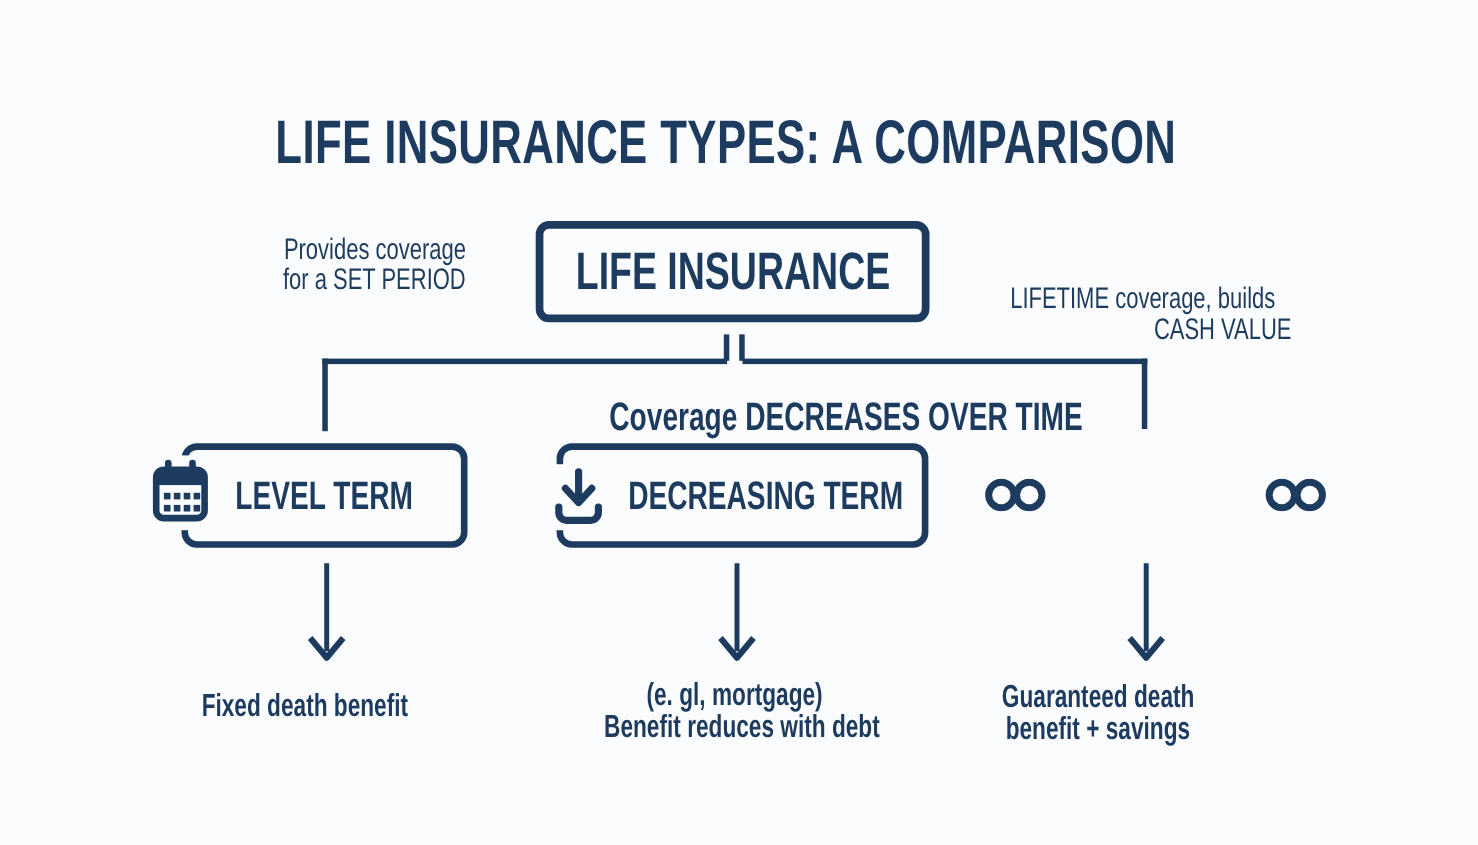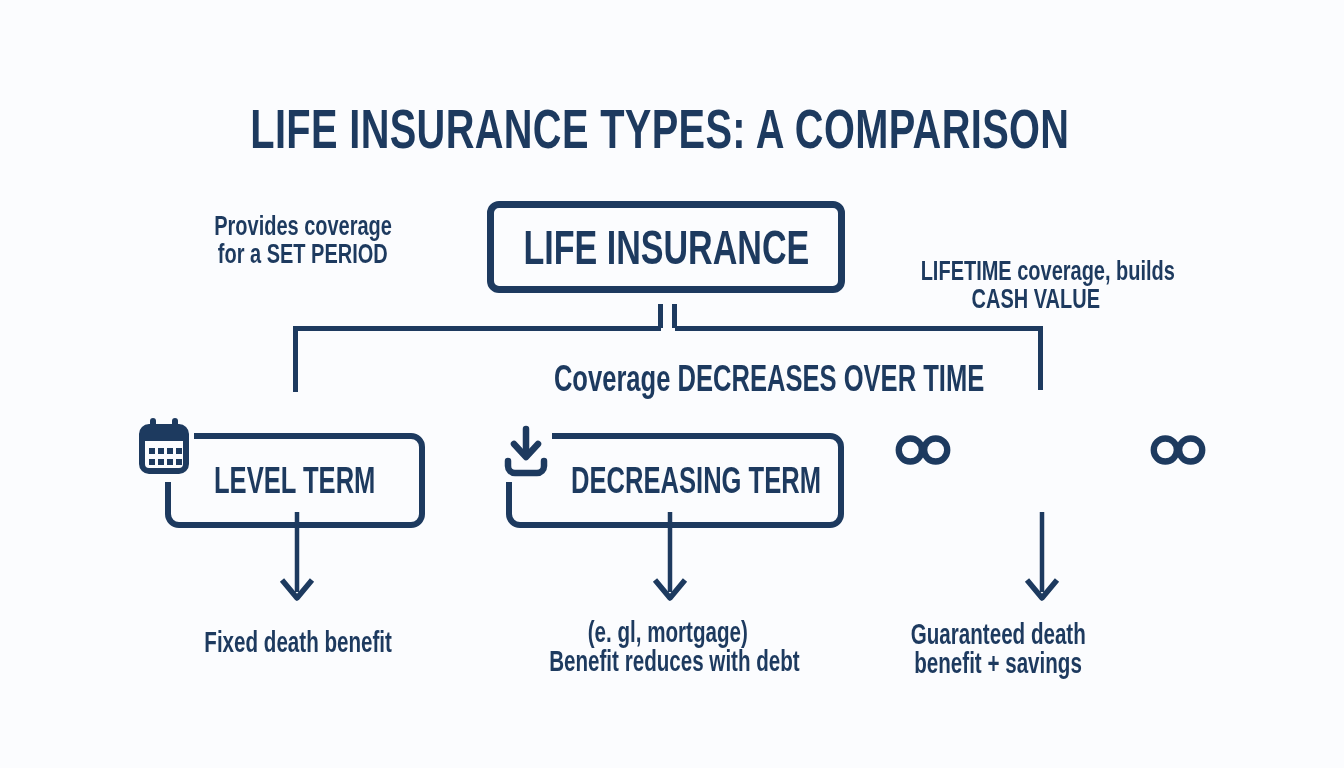--- a/index.html
+++ b/index.html
@@ -11,30 +11,30 @@
     font-family:"Liberation Sans","DejaVu Sans",sans-serif;
     color:var(--accent);
   }
   .cx { display:inline-block; transform:scaleX(0.71); transform-origin:50% 50%; white-space:nowrap; }
   .cx2 { display:inline-block; transform:scaleX(0.74); transform-origin:50% 50%; white-space:nowrap; }
 
   .title {
     position:absolute; left:0; right:24px; top:80px; margin:16px;
     text-align:center; font-size:56px; font-weight:700; letter-spacing:0.5px;
   }
-  .note { position:absolute; text-align:center; font-weight:700; font-size:27px; line-height:28px; }
+  .note { position:absolute; text-align:right; font-weight:400; font-size:27px; line-height:28px; }
   .note > div { height:28px; }
   .mid-note { position:absolute; text-align:center; font-weight:700; font-size:36px; }
 
   .box {
     position:absolute; display:flex; align-items:center; justify-content:center;
     border:6px solid var(--accent); border-radius:14px; font-weight:700;
   }
   .root-box { border-width:7px; border-radius:12px; font-size:48px; }
-  .branch-box { font-size:36px;margin-top:30px; }
+  .branch-box { font-size:36px; }
 
   .line { position:absolute; background:var(--accent); }
 
   .icon-wrap {
     position:absolute; background:var(--background);
     display:flex; align-items:center; justify-content:center;
   }
   .st { stroke:var(--accent); fill:none; }
   .fl { fill:var(--accent); }
 
@@ -133,21 +133,21 @@
       <polyline class="st" points="5,72 20,90 35,72" stroke-width="5.5" stroke-linejoin="round"></polyline>
     </svg>
   </div>
   <div class="arrow" style="left:1022px;top:508px;">
     <svg width="40" height="104" viewBox="0 0 40 104">
       <line class="st" x1="20" y1="4" x2="20" y2="84" stroke-width="4.5"></line>
       <polyline class="st" points="5,72 20,90 35,72" stroke-width="5.5" stroke-linejoin="round"></polyline>
     </svg>
   </div>
 
-  <div class="outcome" style="left:148px;top:628px;width:300px;">
+  <div class="outcome" style="left:127px;top:628px;width:300px;">
     <div><span class="cx">Fixed death benefit</span></div>
   </div>
   <div class="outcome" style="left:498px;top:618px;width:340px;">
     <div><span class="cx">(e. gl, mortgage)</span></div>
     <div><span class="cx">Benefit reduces with debt</span></div>
   </div>
   <div class="outcome" style="left:848px;top:620px;width:300px;">
     <div><span class="cx">Guaranteed death</span></div>
     <div><span class="cx">benefit + savings</span></div>
   </div>

